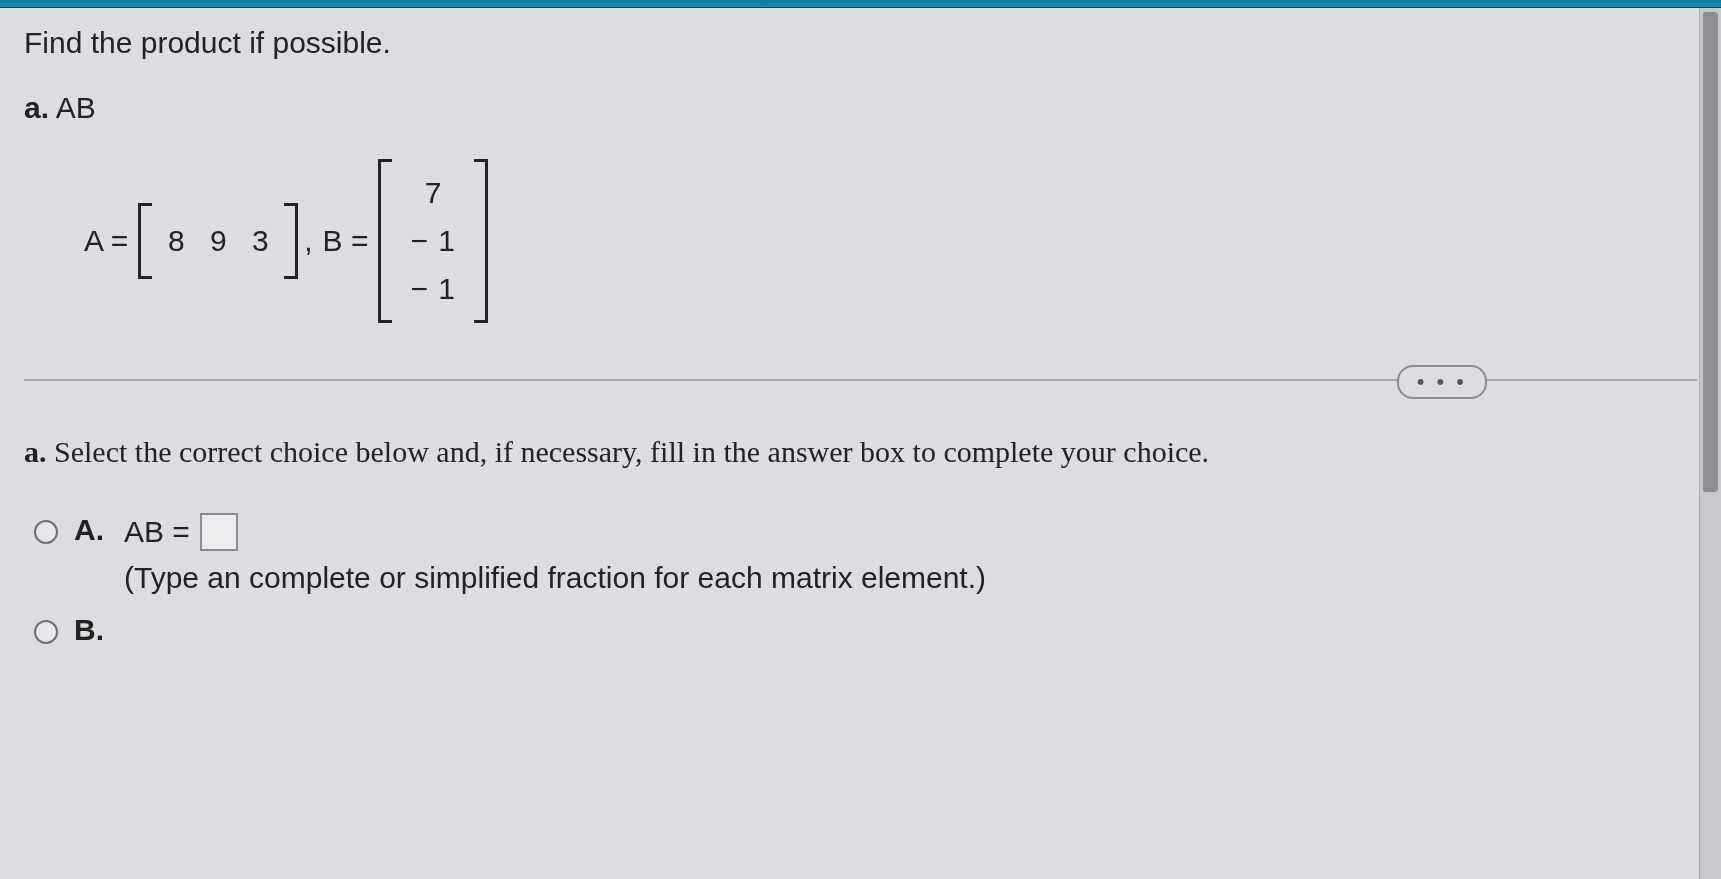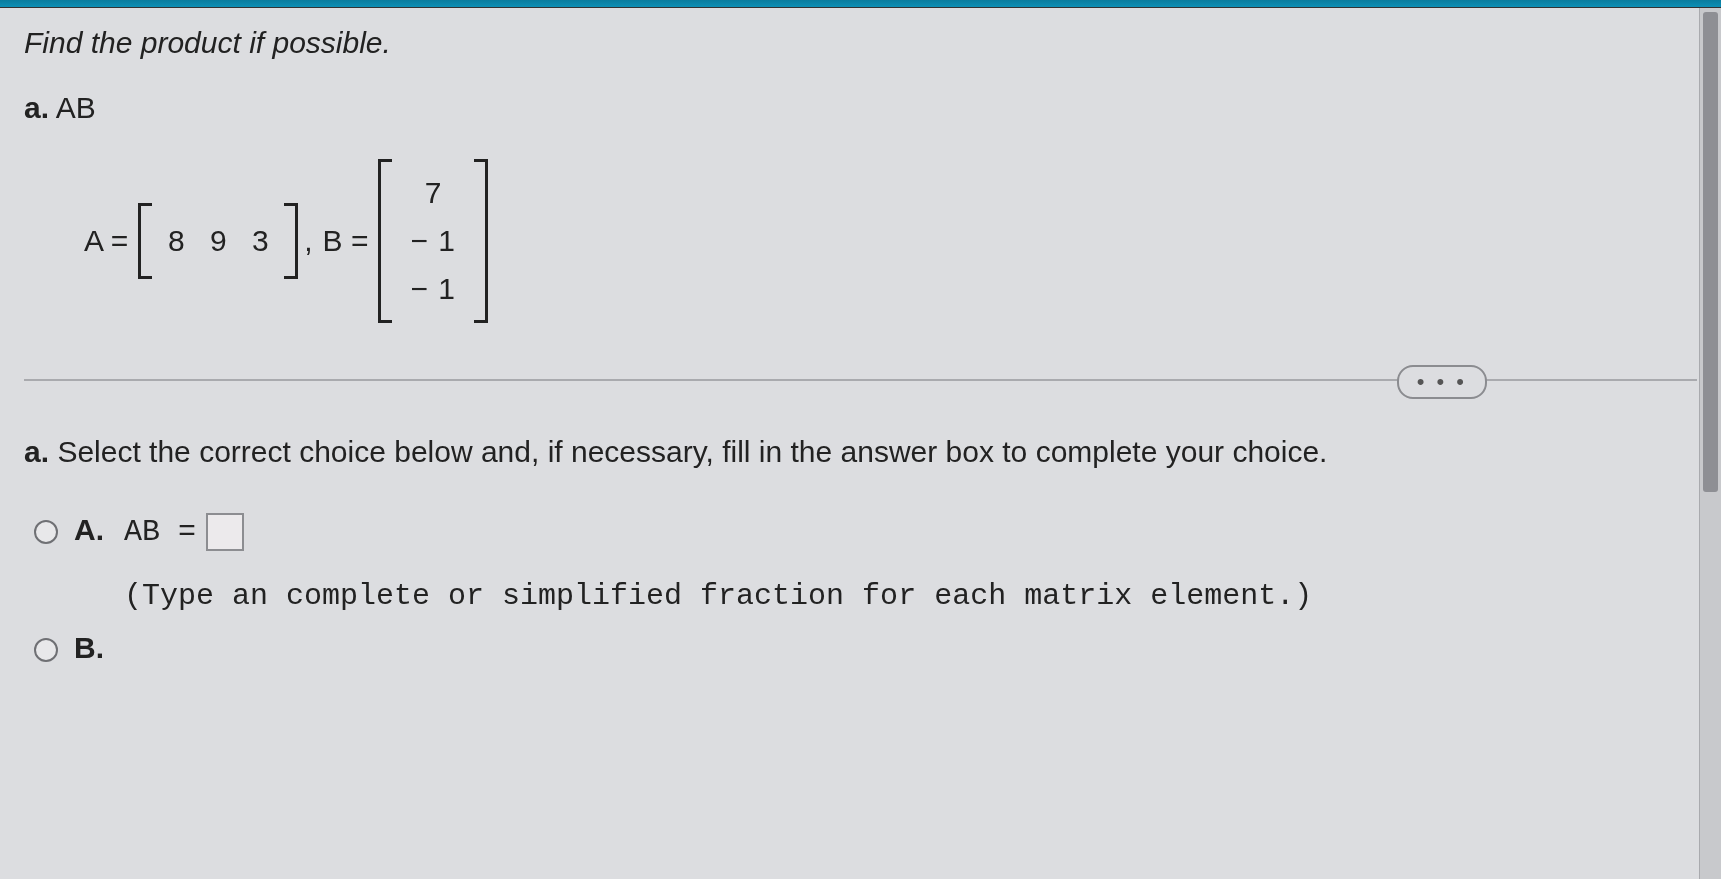--- a/index.html
+++ b/index.html
@@ -17,21 +17,20 @@
       border-bottom: 1px solid #333;
     }
     .content {
       padding: 18px 24px;
       color: #222;
     }
     .question-text {
       font-size: 30px;
       color: #222;
       margin-bottom: 28px;
-      font-style: italic;
     }
     .subparts {
       font-size: 30px;
       color: #222;
       line-height: 1.35;
       margin-bottom: 30px;
     }
     .subpart-label { font-weight: bold; }
     .matrix-section {
       display: flex;
@@ -93,20 +92,21 @@
       padding: 2px 18px;
       color: #555;
       font-size: 22px;
       letter-spacing: 3px;
       cursor: pointer;
     }
     .answer-prompt {
       font-size: 30px;
       color: #222;
       margin-bottom: 44px;
+      font-family: Liberation Serif, serif;
     }
     .choices {
       margin-left: 10px;
     }
     .choice {
       display: flex;
       align-items: flex-start;
       gap: 16px;
       font-size: 30px;
       margin-bottom: 18px;
@@ -118,21 +118,21 @@
       border-radius: 50%;
       margin-top: 7px;
       flex-shrink: 0;
       cursor: pointer;
       background:#e8e8ea;
     }
     .choice-label {
       font-weight: bold;
       min-width: 34px;
     }
-    .choice-body { display: flex; flex-direction: column; gap: 28px; font-family: Liberation Mono, monospace; }
+    .choice-body { display: flex; flex-direction: column; gap: 10px; }
     .choice-line { display: flex; align-items: center; gap: 10px; }
     .answer-box {
       width: 38px;
       height: 38px;
       border: 2px solid #8c8d91;
       background: #eceaec;
       display: inline-block;
     }
     .hint {
       font-size: 30px;

